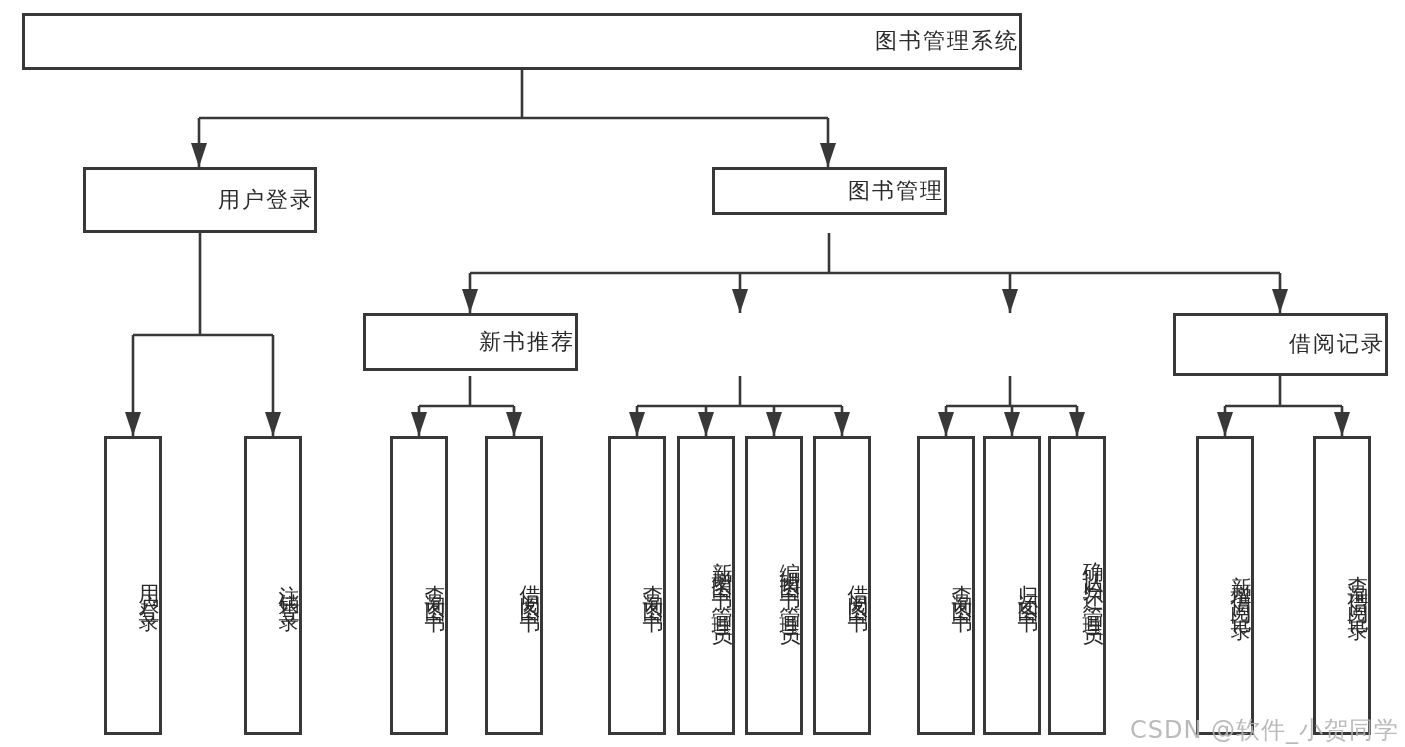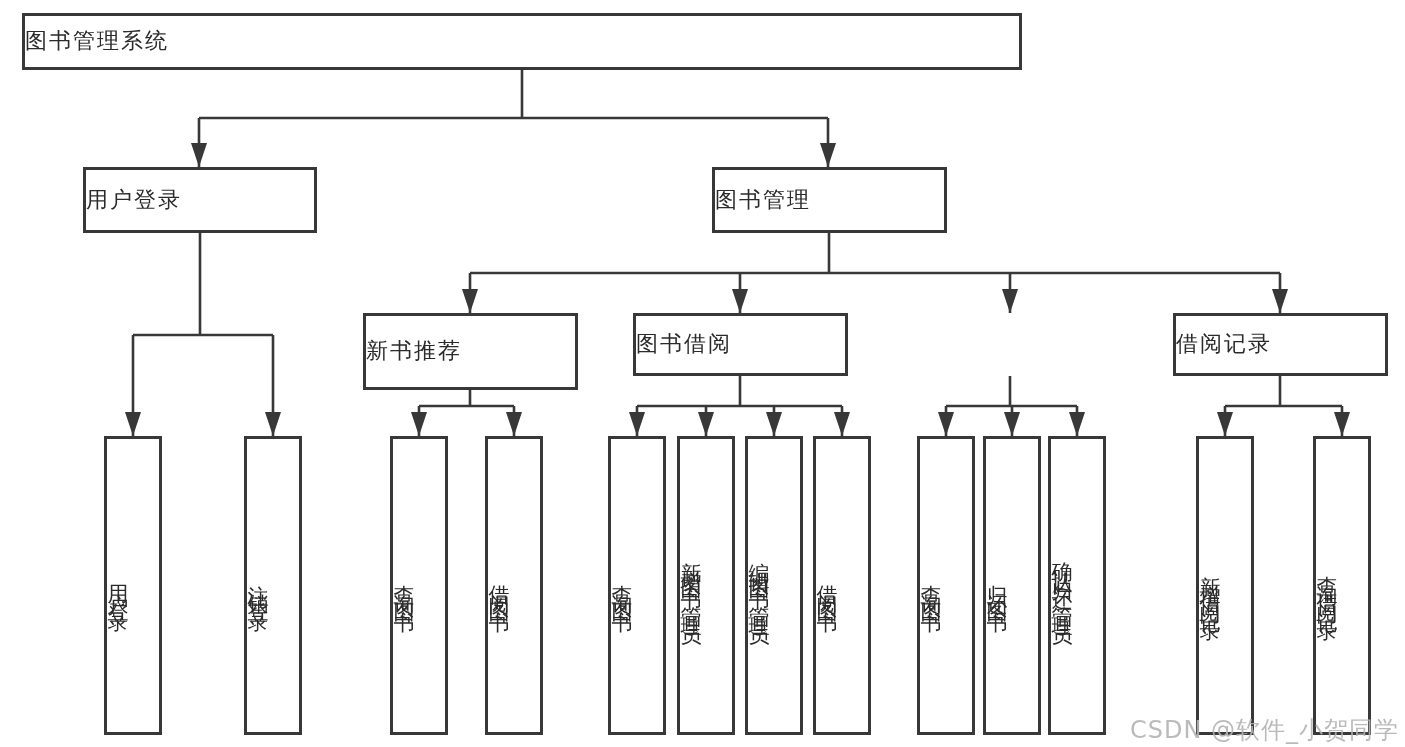--- a/index.html
+++ b/index.html
@@ -16,21 +16,21 @@
   .connectors path.ln { stroke: var(--line, #383838); stroke-width: 2.6; fill: none; }
   .connectors path.a { marker-end: url(#arrowhead); }
   .arrowhead-shape { fill: var(--line, #383838); stroke: none; }
   .box {
     position: absolute;
     box-sizing: border-box;
     border: 3px solid var(--line, #383838);
     background: #ffffff;
     display: flex;
     align-items: center;
-    justify-content: flex-start;
+    justify-content: flex-end;
   }
   .box .label {
     font-size: 22px;
     letter-spacing: 2px;
     white-space: nowrap;
     line-height: 1.2;
   }
   .leaf .label {
     writing-mode: vertical-rl;
     text-orientation: mixed;
@@ -104,29 +104,26 @@
     <path class="ln a" d="M1342,406 V436"></path>
   </svg>
 
   <div class="box" style="left:22px; top:13px; width:1000px; height:57px;">
     <span class="label">图书管理系统</span>
   </div>
 
   <div class="box" style="left:83px; top:167px; width:234px; height:66px;">
     <span class="label">用户登录</span>
   </div>
-  <div class="box" style="left:712px; top:167px; width:235px; height:66px;">
+  <div class="box" style="left:712px; top:167px; width:235px; height:48px;">
     <span class="label">图书管理</span>
   </div>
 
-  <div class="box" style="left:363px; top:313px; width:215px; height:77px;">
+  <div class="box" style="left:363px; top:313px; width:215px; height:58px;">
     <span class="label">新书推荐</span>
-  </div>
-  <div class="box" style="left:633px; top:313px; width:215px; height:63px;">
-    <span class="label">图书借阅</span>
   </div>
   <div class="box" style="left:1173px; top:313px; width:215px; height:63px;">
     <span class="label">借阅记录</span>
   </div>
 
   <div class="box leaf" style="left:104px; top:436px; width:58px; height:299px;">
     <span class="label">用户登录</span>
   </div>
   <div class="box leaf" style="left:244px; top:436px; width:58px; height:299px;">
     <span class="label">注销登录</span>

